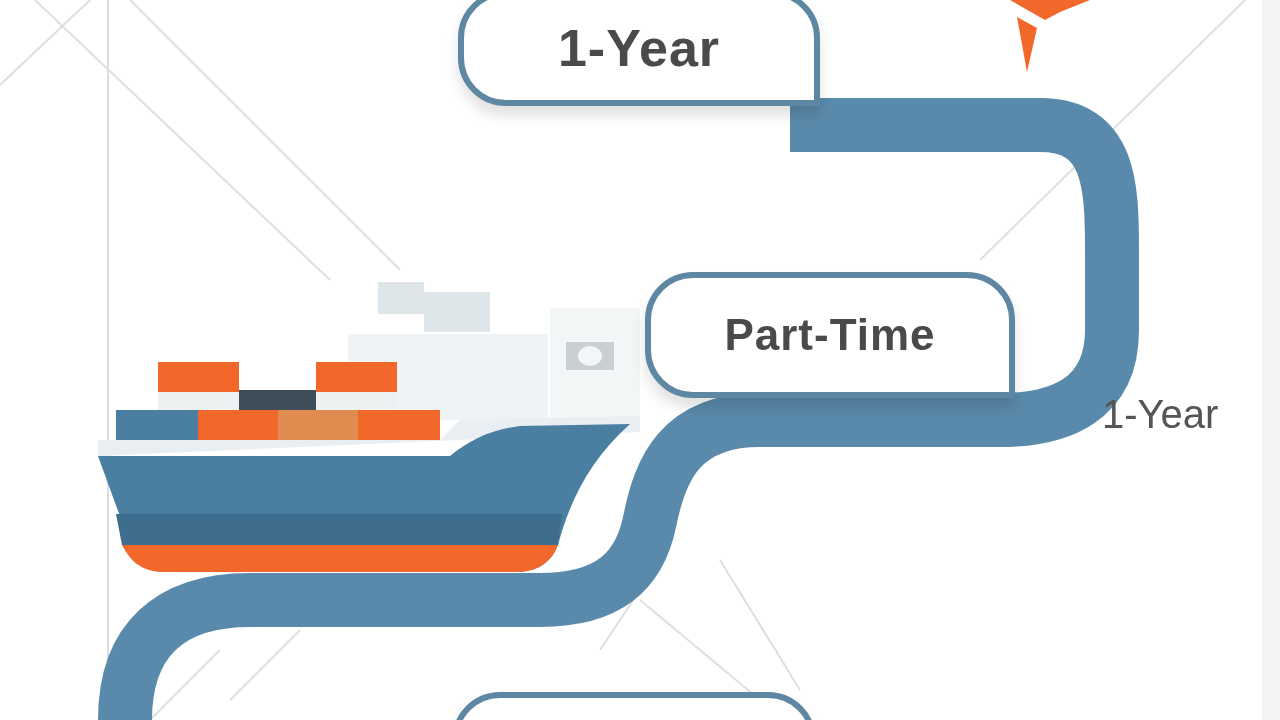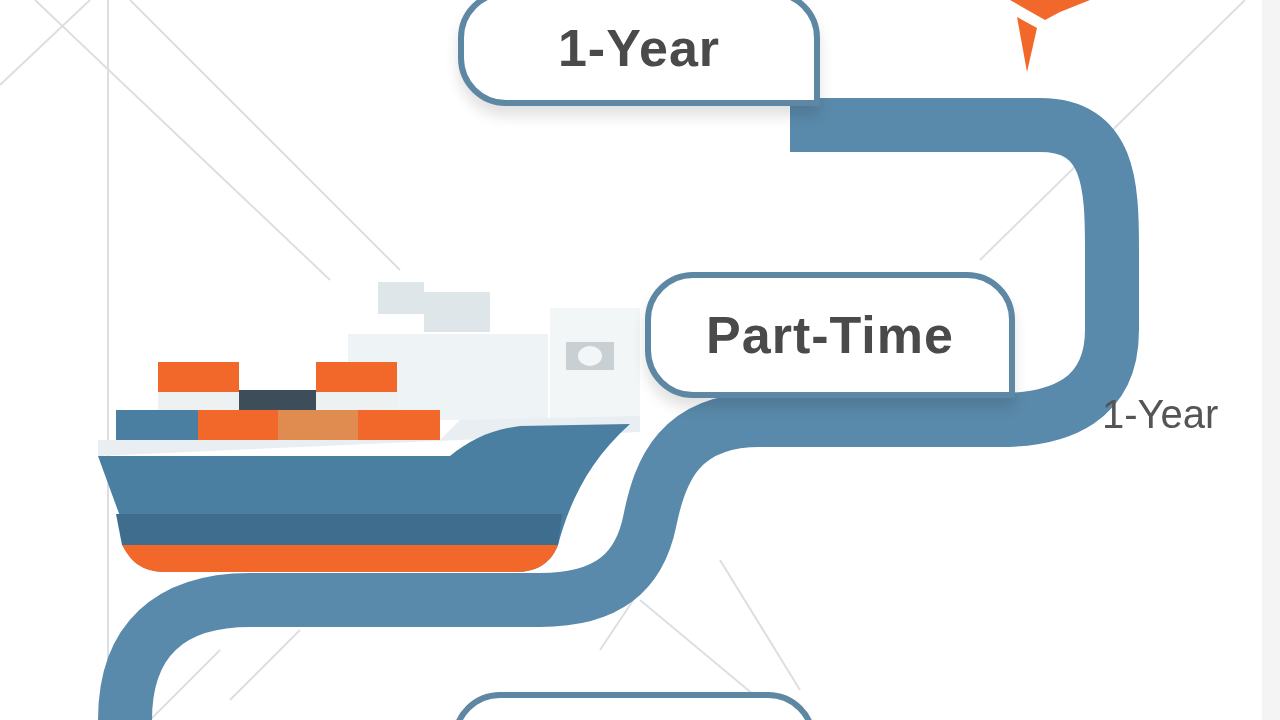--- a/index.html
+++ b/index.html
@@ -64,21 +64,21 @@
       <path d="M 98 456 L 450 456 C 470 440 490 430 520 426 L 630 424 C 590 460 570 500 558 545 C 550 565 535 572 515 572 L 165 572 C 140 572 130 555 125 530 Z" fill="#4a7fa2"></path>
       <path d="M 116 514 L 562 514 L 558 545 L 122 545 Z" fill="#3e6d8e"></path>
       <path d="M 122 545 L 558 545 C 550 565 535 572 515 572 L 165 572 C 140 572 130 560 122 545 Z" fill="#f2682a"></path>
     </g>
   </svg>
 
   <div class="bubble" style="left:458px; top:-10px; width:362px; height:116px; font-size:52px;">
     <span>1-Year</span>
   </div>
 
-  <div class="bubble" style="left:645px; top:272px; width:370px; height:126px; font-size:52px;">
+  <div class="bubble" style="left:645px; top:272px; width:370px; height:126px; font-size:44px;">
     <span>Part-Time</span>
   </div>
 
   <div class="bubble" style="left:452px; top:692px; width:364px; height:120px; font-size:52px; border-radius:48px 48px 48px 48px;">
     <span></span>
   </div>
 
   <div class="plain-label" style="left:1102px; top:392px;">1-Year</div>
 
 </div>

